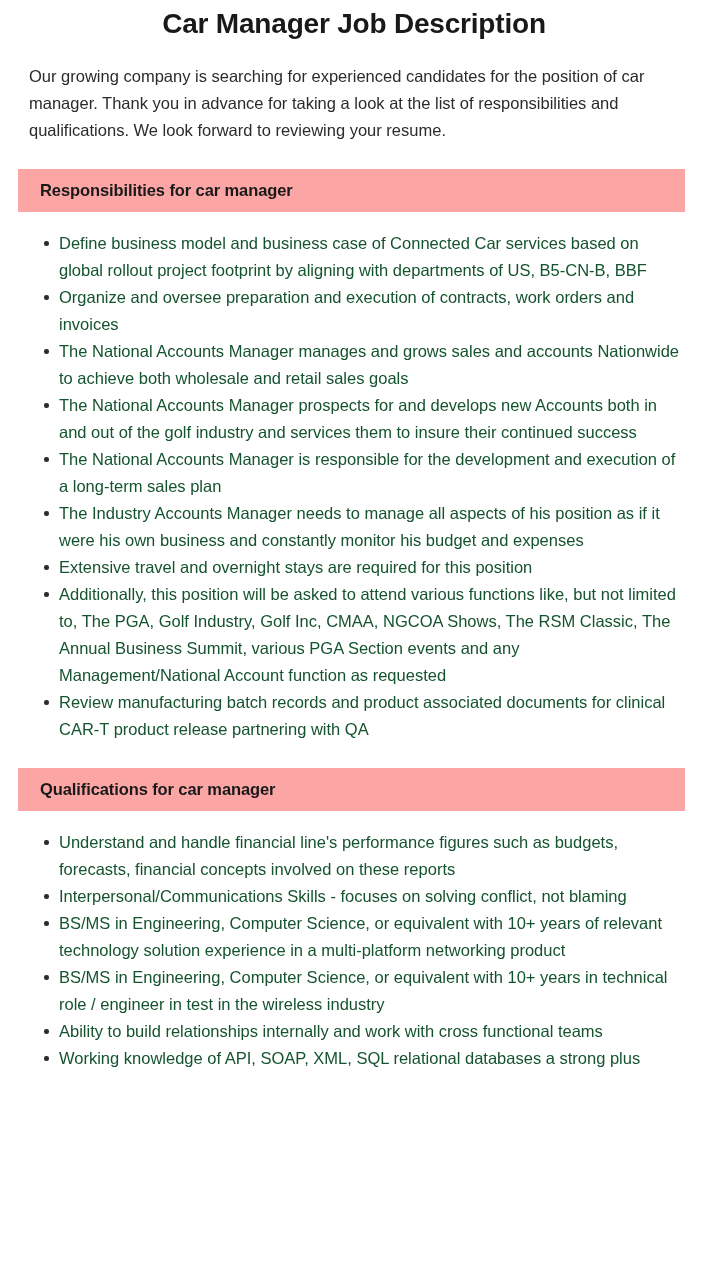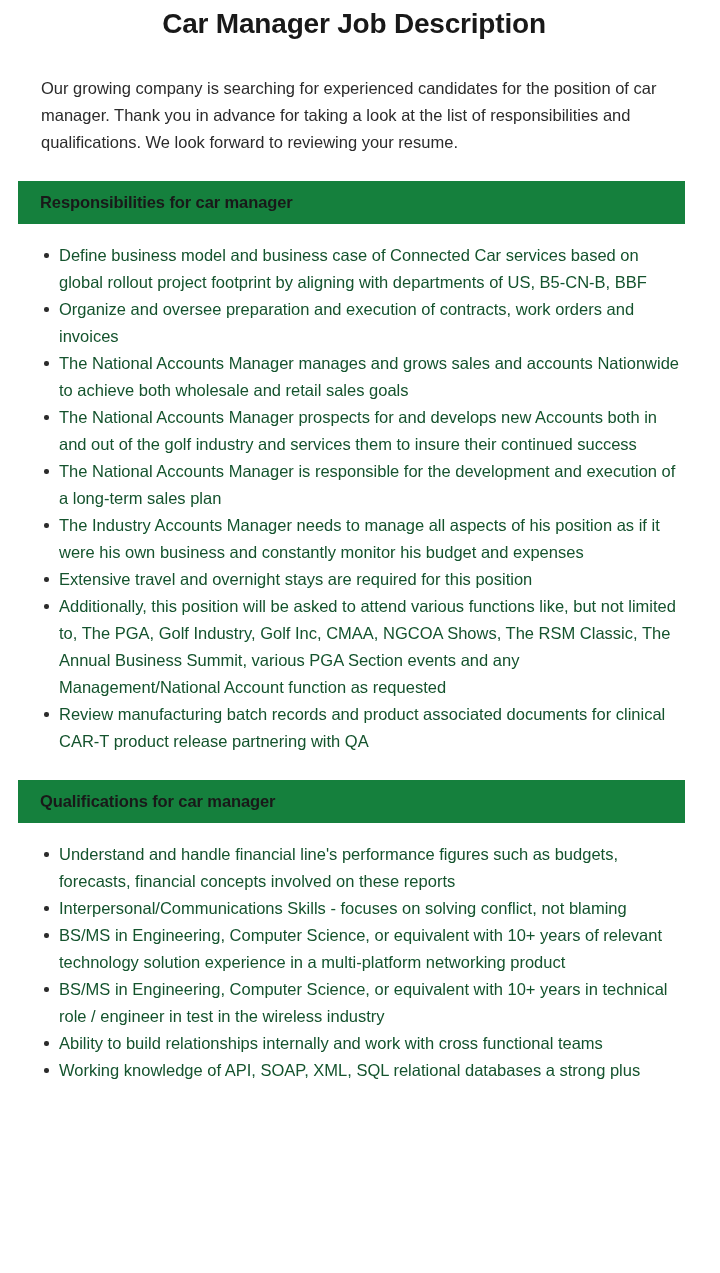--- a/index.html
+++ b/index.html
@@ -30,31 +30,31 @@
     text-align: center;
     color: #191919;
     letter-spacing: -0.2px;
     margin: 0;
     padding: 6px 24px 0 24px;
     line-height: 36px;
   }
 
   
   .intro {
-    margin: 17px;
+    margin: 5px;
     padding: 16px 24px 0 24px;
     font-size: 16.5px;
     line-height: 27px;
     color: #2b2b2b;
   }
 
   
   .section-bar {
     margin: 25px 23px 0 18px;
-    background: #15803d;
+    background: #fca5a5;
     height: 43px;
     display: flex;
     align-items: center;
     padding: 0 0 0 22px;
     box-sizing: border-box;
   }
   .section-bar-title {
     font-size: 16.5px;
     font-weight: bold;
     color: #191919;

